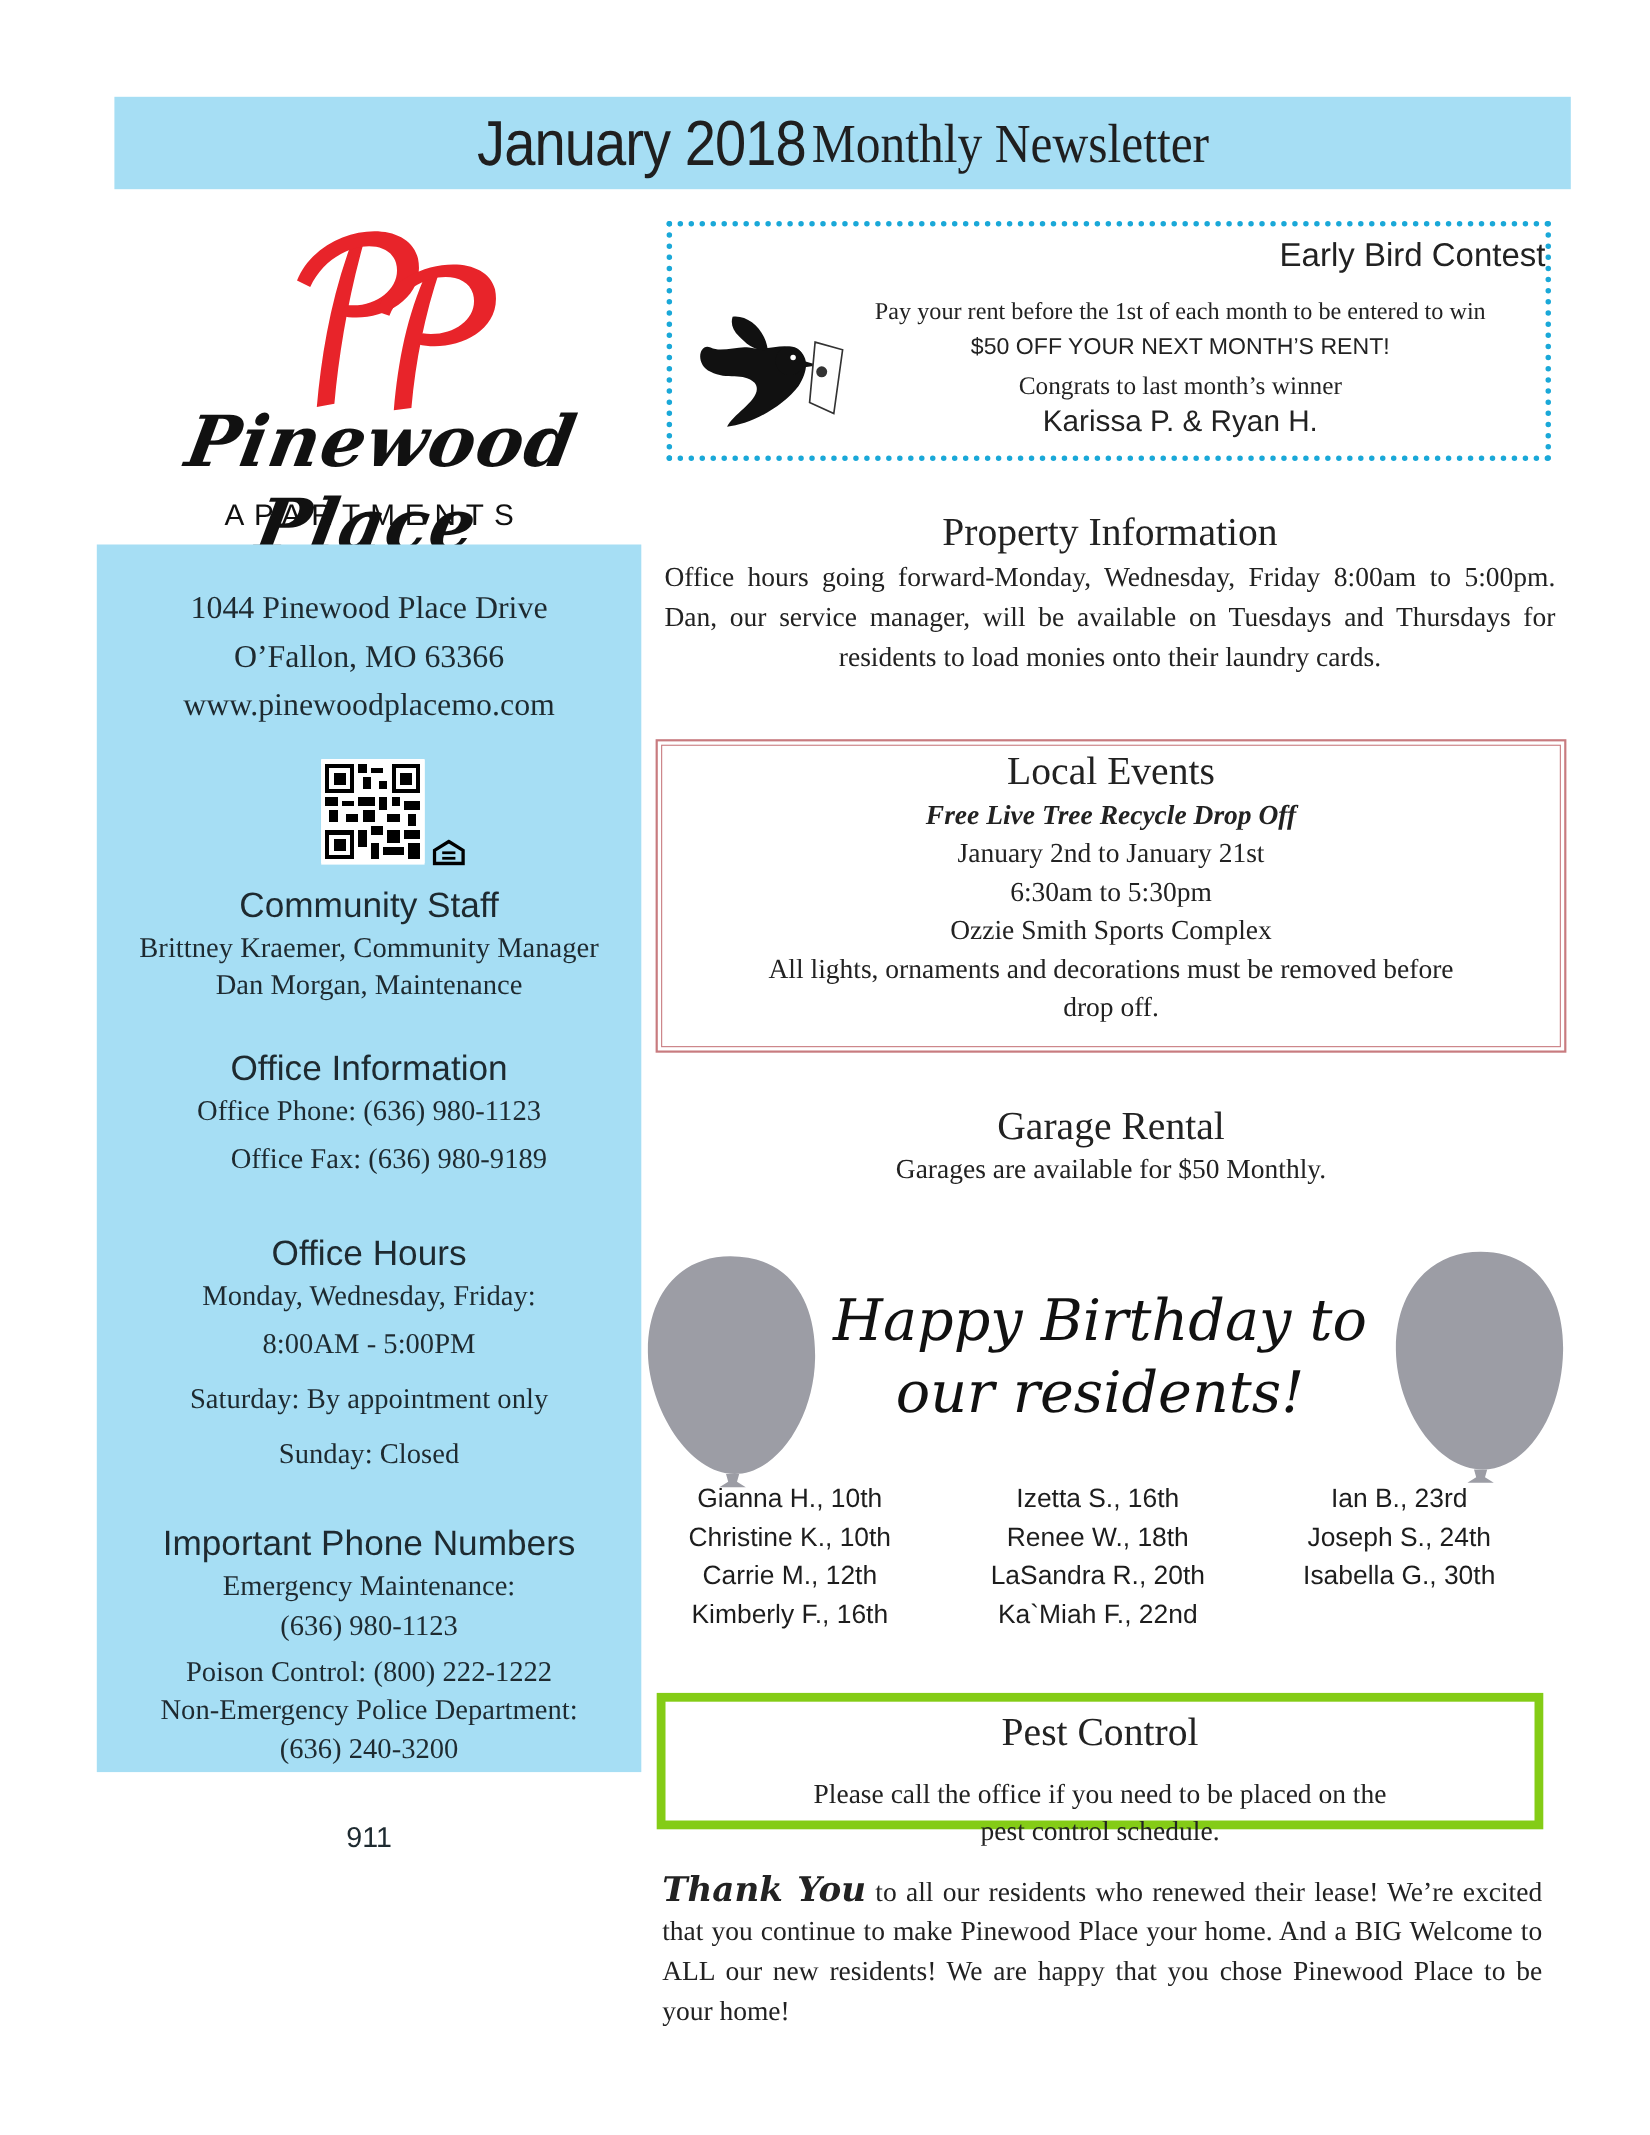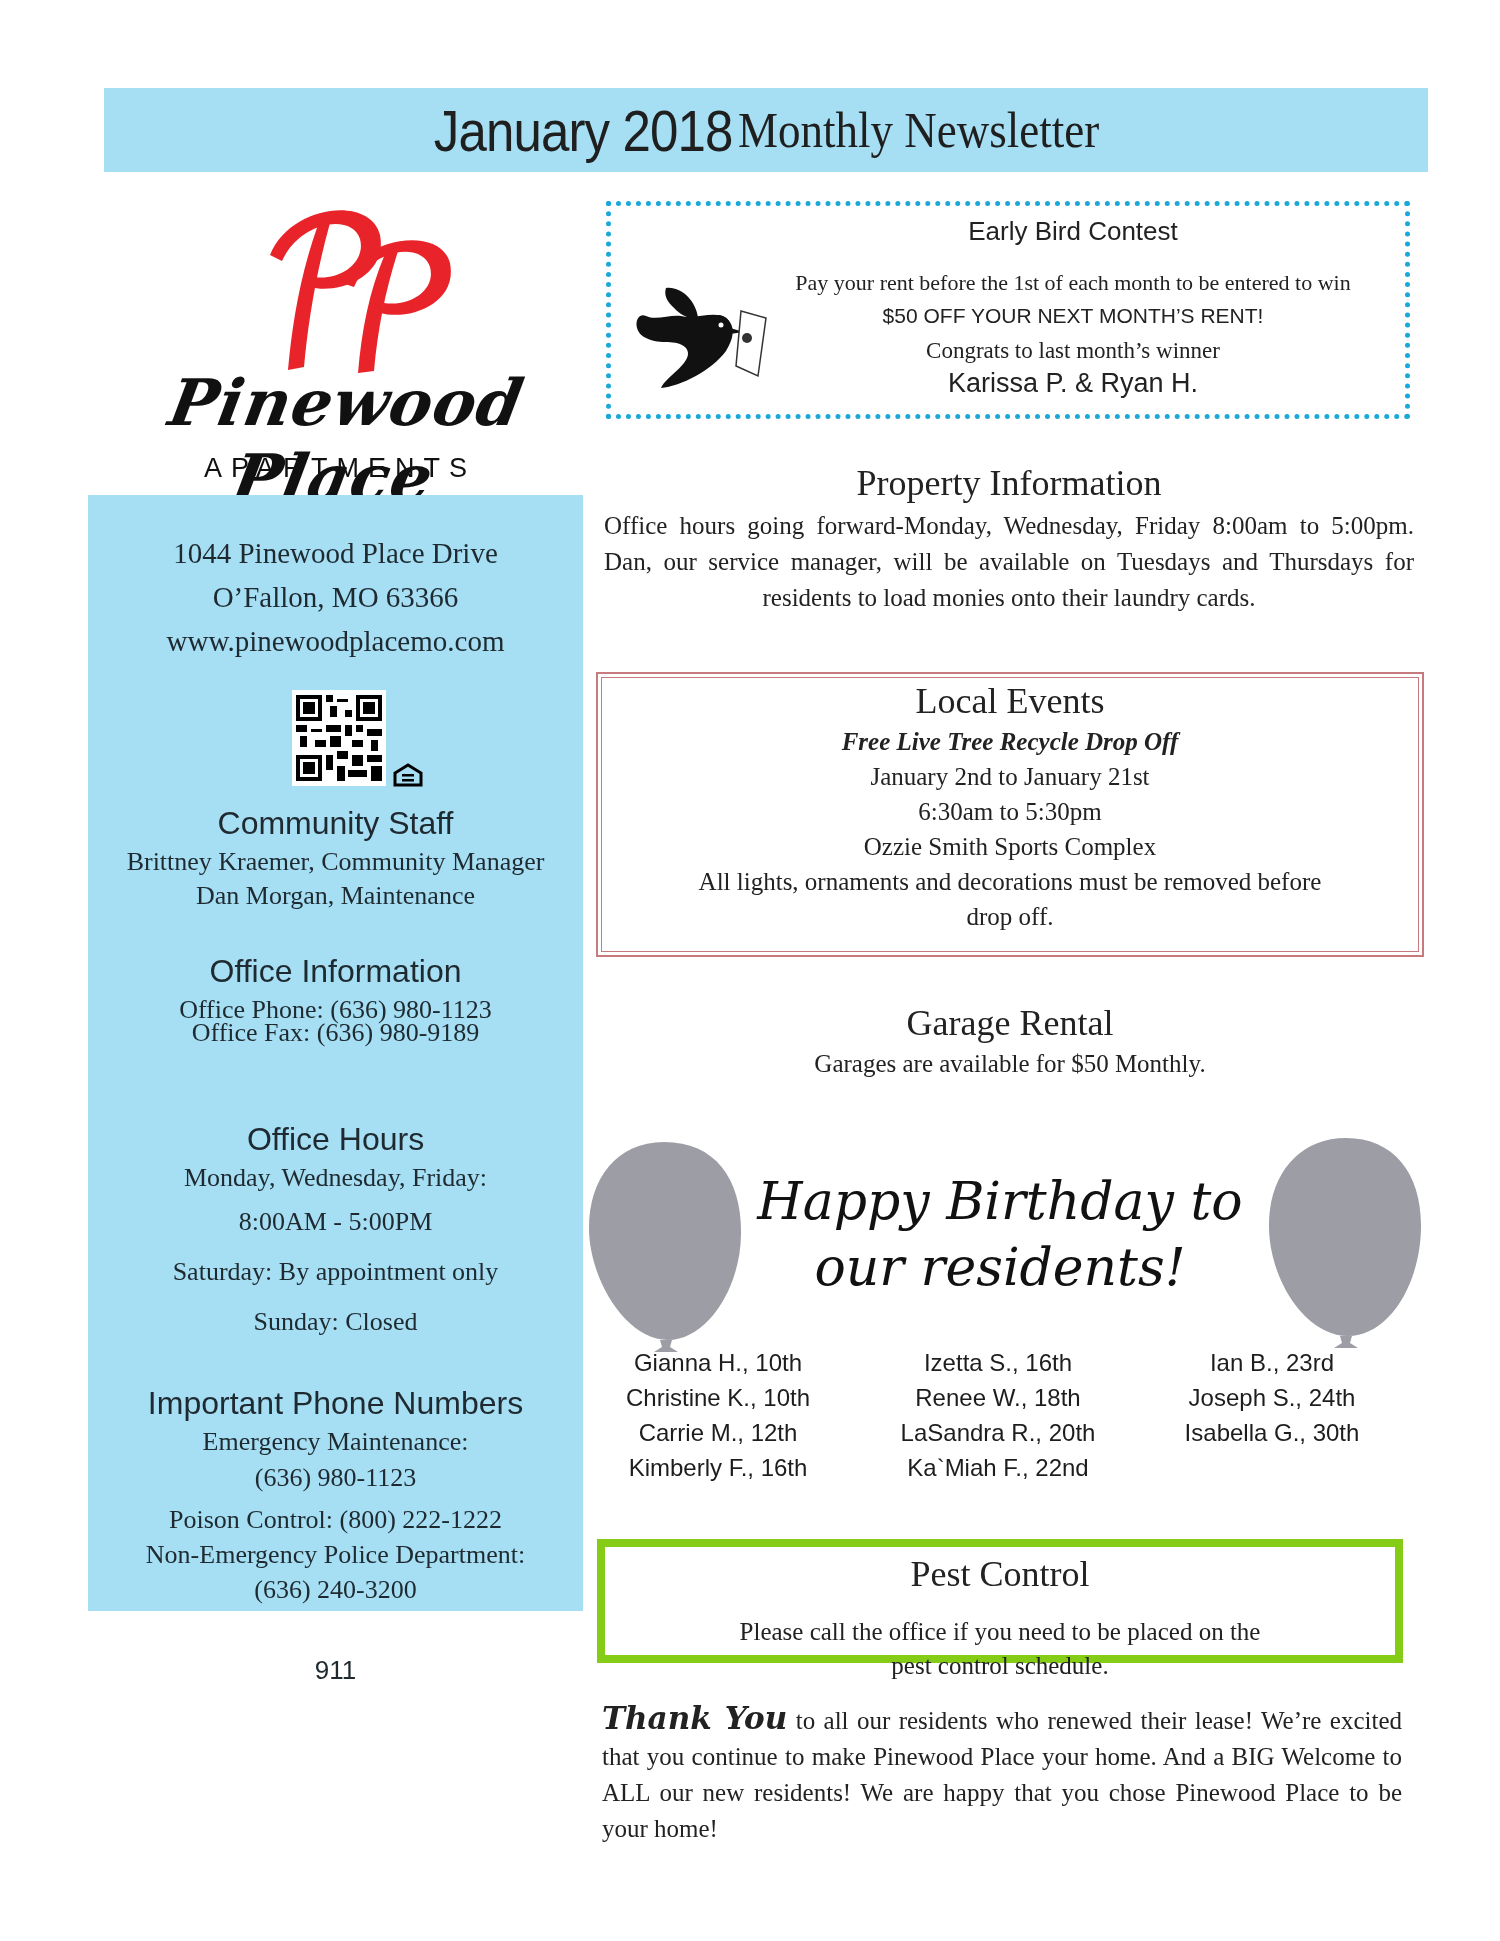--- a/index.html
+++ b/index.html
@@ -31,21 +31,21 @@
   .sb-serif-sm { font-family:"Liberation Serif", serif; font-size:26px; }
   .sb-head { font-family:"Liberation Sans", sans-serif; font-size:32px; }
   .sb-sans { font-family:"Liberation Sans", sans-serif; font-size:26px; }
   #qr { position:absolute; left:204px; top:195px; width:94px; height:96px; background:#fff; }
   #eho { position:absolute; left:305px; top:268px; width:30px; height:24px; }
 
   
   #earlybird { left:606px; top:201px; width:804px; height:218px;
                border:5px dotted #1aa8d8; box-sizing:border-box; }
   #earlybird .title { position:absolute; left:0; width:100%; top:10px; padding-left:130px; box-sizing:border-box;
-                      text-align:center; font-family:"Liberation Sans", sans-serif; font-size:26px; color:#222; }
+                      text-align:right; font-family:"Liberation Sans", sans-serif; font-size:30px; color:#222; }
   #earlybird .l { position:absolute; left:0; width:100%; padding-left:130px; box-sizing:border-box; text-align:center; color:#222; }
   #bird { position:absolute; left:15px; top:70px; width:155px; height:120px; }
 
   
   .sec-title { font-family:Liberation Serif, serif; font-size:36px; color:#222; }
   .body-serif { font-family:"Liberation Serif", serif; font-size:25px; color:#222;margin-top:16px; }
 
   #propinfo { left:604px; top:462px; width:810px; }
   #propinfo .txt { text-align:justify; text-align-last:center; line-height:36px; margin-top:4px; font-size:25px; }
 
@@ -137,21 +137,21 @@
     <rect x="9" y="11" width="12" height="2.5" fill="#000"></rect>
     <rect x="9" y="16" width="12" height="2.5" fill="#000"></rect>
   </svg>
 
   <div class="line sb-head" style="top:310px">Community Staff</div>
   <div class="line sb-serif-sm" style="top:352px">Brittney Kraemer, Community Manager</div>
   <div class="line sb-serif-sm" style="top:386px">Dan Morgan, Maintenance</div>
 
   <div class="line sb-head" style="top:458px">Office Information</div>
   <div class="line sb-serif-sm" style="top:500px">Office Phone: (636) 980-1123</div>
-  <div class="line sb-serif-sm" style="top:523px; padding-left:0">Office Fax: (636) 980-9189</div>
+  <div class="line sb-serif-sm" style="top:544px; padding-left:18px">Office Fax: (636) 980-9189</div>
 
   <div class="line sb-head" style="top:626px">Office Hours</div>
   <div class="line sb-serif-sm" style="top:668px">Monday, Wednesday, Friday:</div>
   <div class="line sb-serif-sm" style="top:712px">8:00AM - 5:00PM</div>
   <div class="line sb-serif-sm" style="top:762px">Saturday: By appointment only</div>
   <div class="line sb-serif-sm" style="top:812px">Sunday: Closed</div>
 
   <div class="line sb-head" style="top:890px">Important Phone Numbers</div>
   <div class="line sb-serif-sm" style="top:932px">Emergency Maintenance:</div>
   <div class="line sb-serif-sm" style="top:968px">(636) 980-1123</div>

